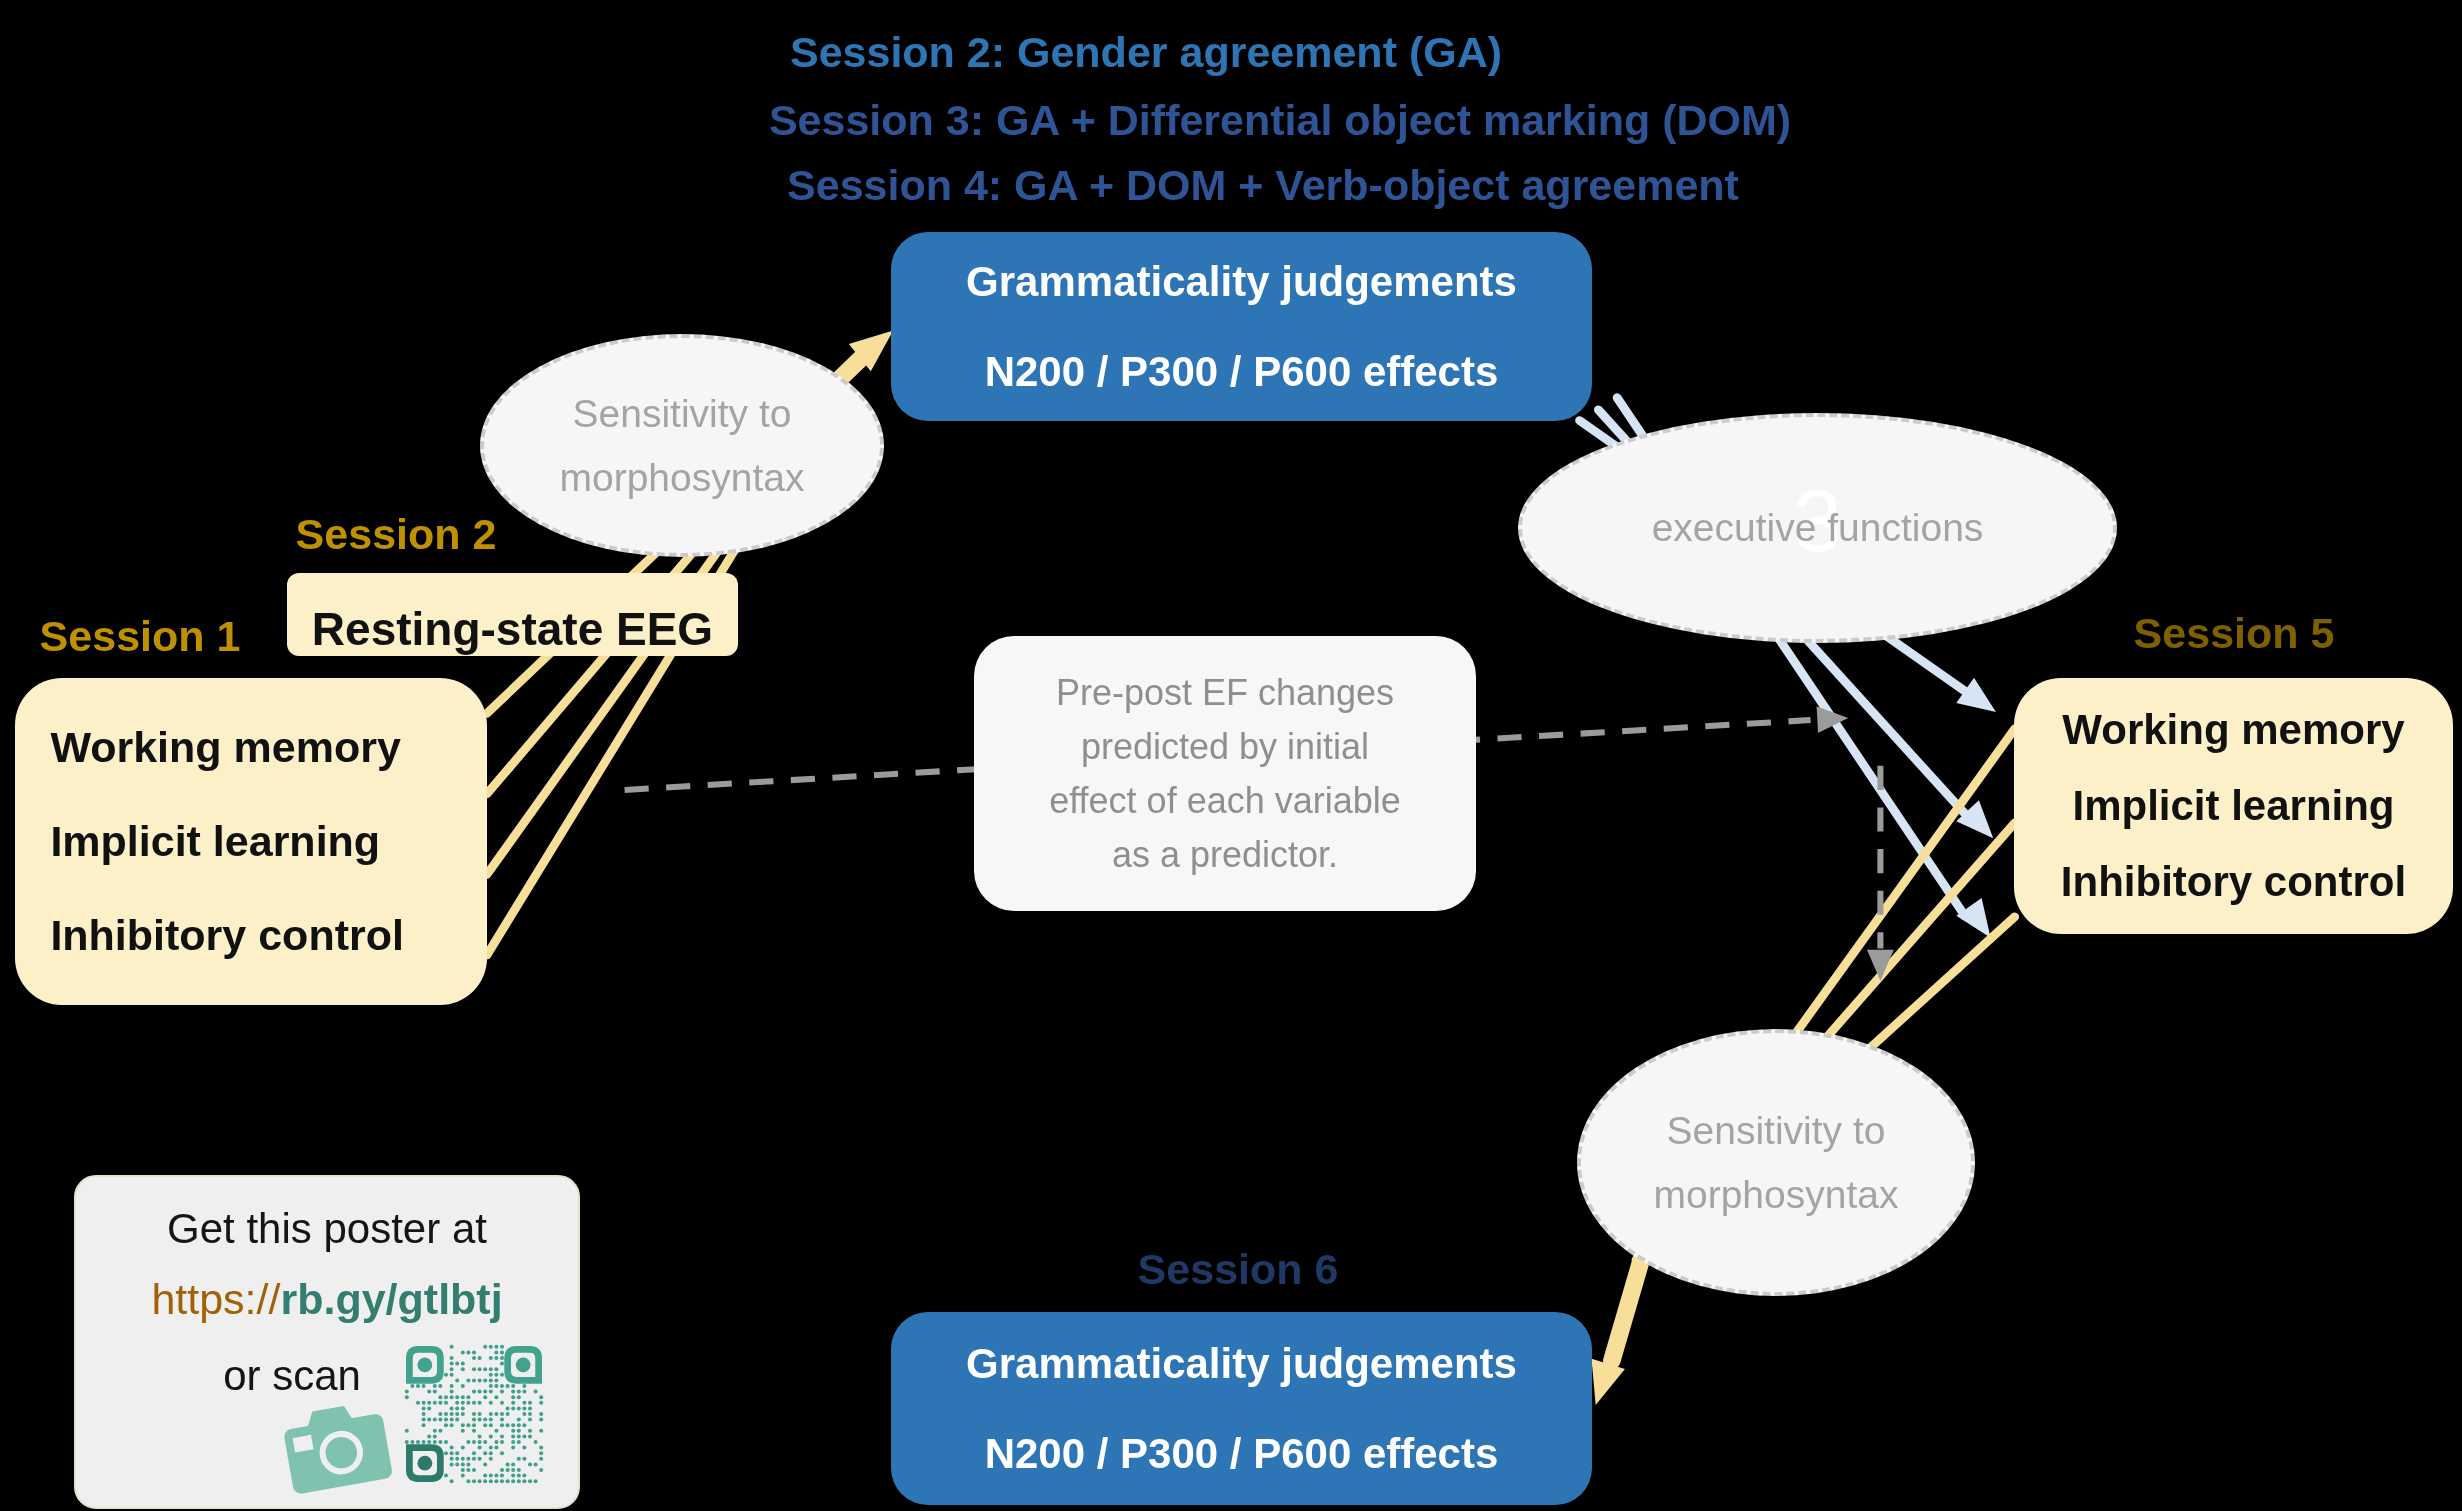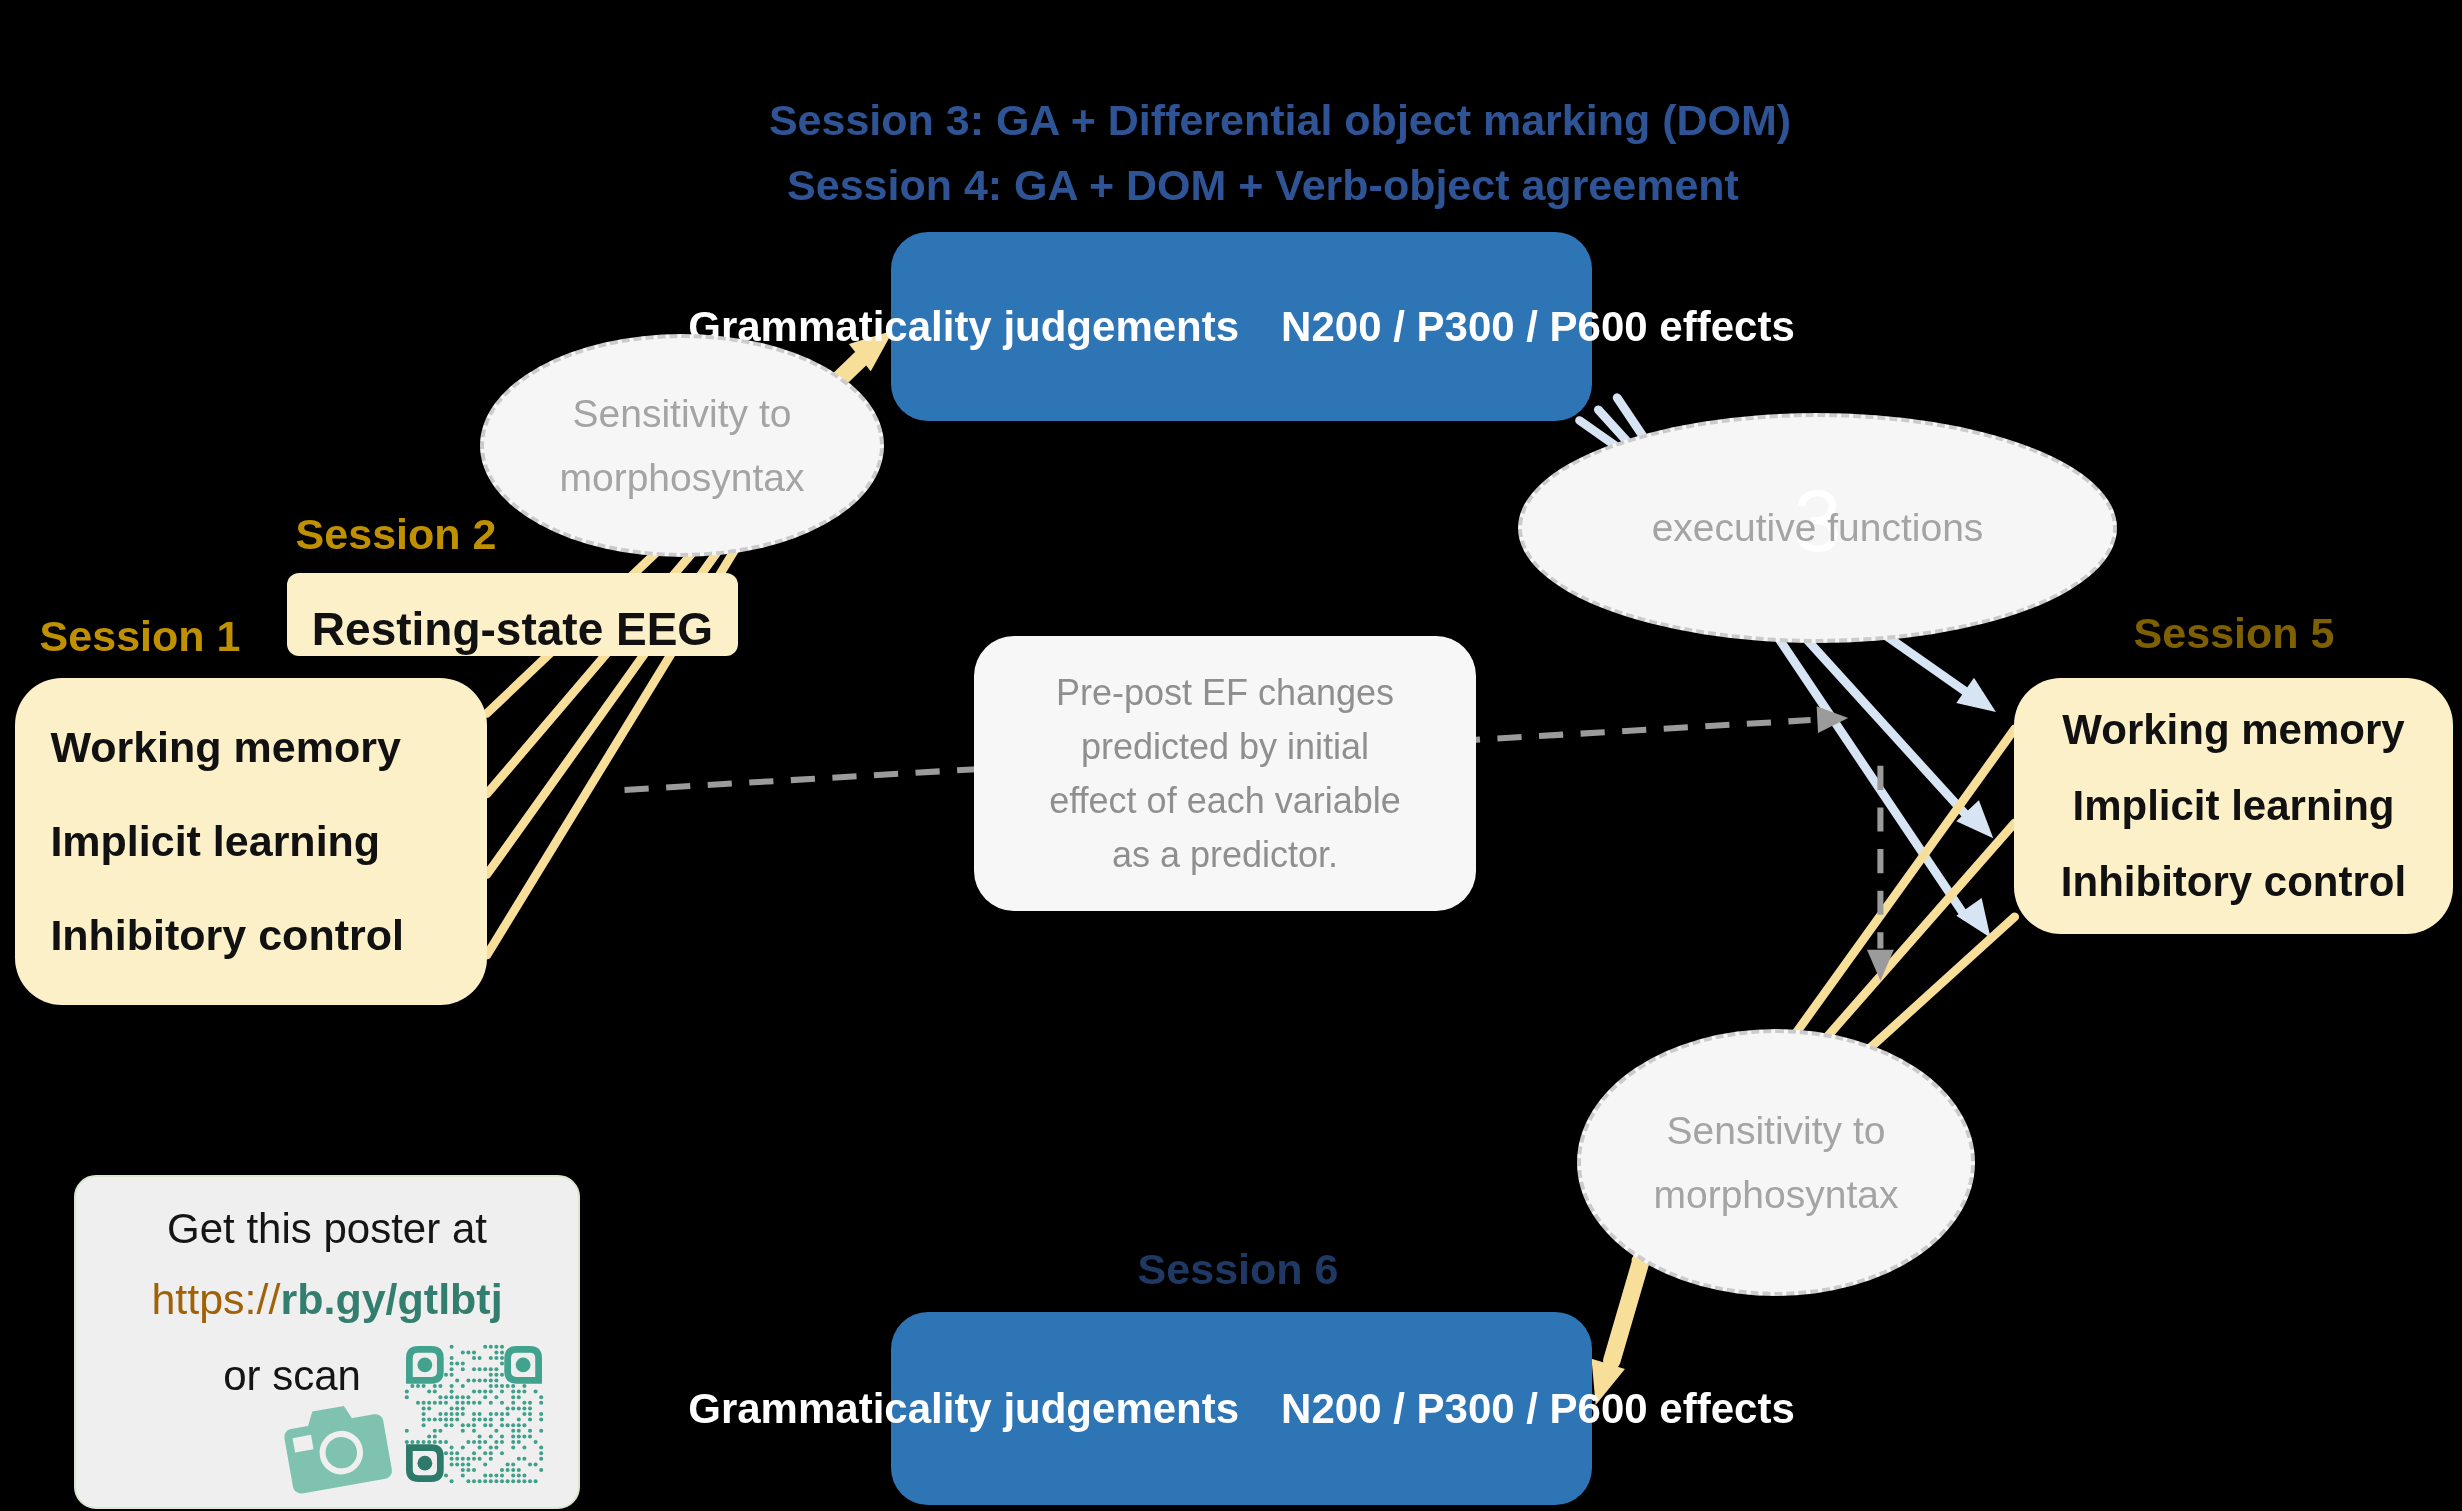--- a/index.html
+++ b/index.html
@@ -10,21 +10,21 @@
   .abs{position:absolute;}
   .ctr{transform:translate(-50%,-50%);}
   .arrows{position:absolute;left:0;top:0;width:2462px;height:1512px;}
 
   .hline{font-weight:700;font-size:43px;white-space:nowrap;}
   .h-blue{color:#2E75B6;}
   .h-navy{color:#2F5496;}
 
   .bluebox{
     background:#2E75B6;border-radius:37px;color:#FFFFFF;font-weight:700;font-size:42px;
-    display:flex;flex-direction:row;align-items:center;justify-content:center;gap:42px;
+    display:flex;flex-direction:column;align-items:center;justify-content:center;gap:42px;
     text-align:center;white-space:nowrap;
   }
   .creambox{background:#FCF0C9;border-radius:32px;color:#111111;font-weight:700;}
   .ellipse{
     background:#F6F6F6;border:4.7px dashed #CBCBCB;border-radius:50%;
     display:flex;flex-direction:column;align-items:center;justify-content:center;
     color:#A4A4A4;font-size:39px;line-height:1.62;text-align:center;
   }
   .notebox{
     background:#F7F7F7;border-radius:40px;color:#8F8F8F;font-size:36px;line-height:1.5;
@@ -80,20 +80,21 @@
     <line x1="2452" y1="1848" x2="2400" y2="2026" stroke="#F7DE99" stroke-width="26" stroke-linecap="round"></line>
     <polygon points="-64,-26 0,0 -64,26" transform="translate(2376,2092) rotate(107)" fill="#F7DE99"></polygon>
 
     <line x1="930" y1="1176" x2="2696" y2="1072" stroke="#9B9B9B" stroke-width="9" stroke-dasharray="36 26"></line>
     <polygon points="-46,-20 0,0 -46,20" transform="translate(2752,1069) rotate(-3)" fill="#9B9B9B"></polygon>
 
     <line x1="2800" y1="1140" x2="2800" y2="1412" stroke="#9B9B9B" stroke-width="9" stroke-dasharray="36 26"></line>
     <polygon points="-46,-20 0,0 -46,20" transform="translate(2800,1460) rotate(90)" fill="#9B9B9B"></polygon>
   </svg>
 
+  <div class="abs ctr hline h-blue" style="left:1146px;top:52px;">Session 2: Gender agreement (GA)</div>
   <div class="abs ctr hline h-navy" style="left:1280px;top:120px;">Session 3: GA + Differential object marking (DOM)</div>
   <div class="abs ctr hline h-navy" style="left:1263px;top:185px;">Session 4: GA + DOM + Verb-object agreement</div>
 
   <div class="abs bluebox" style="left:891px;top:232px;width:701px;height:189px;">
     <div>Grammaticality judgements</div>
     <div>N200 / P300 / P600 effects</div>
   </div>
 
   <div class="abs ellipse" style="left:480px;top:334px;width:396px;height:215px;">
     <div>Sensitivity to</div>

